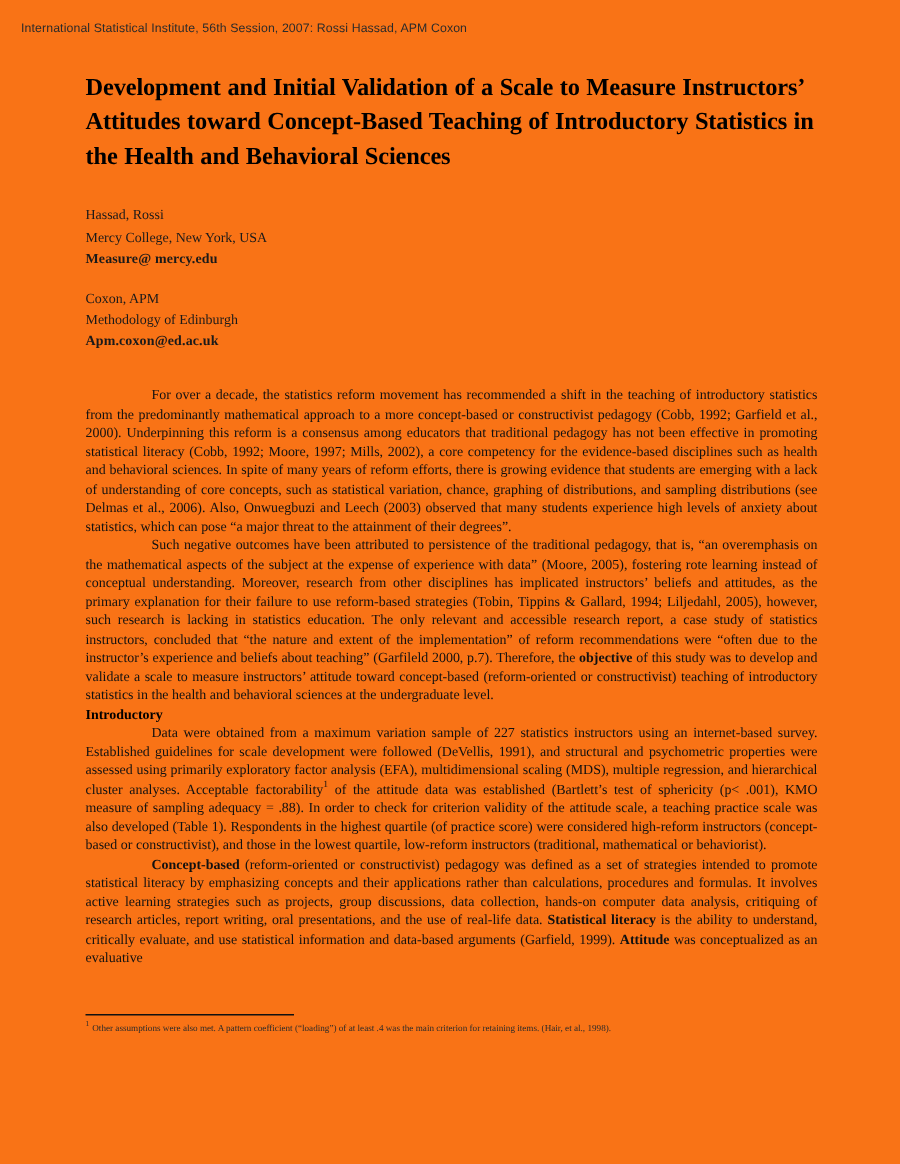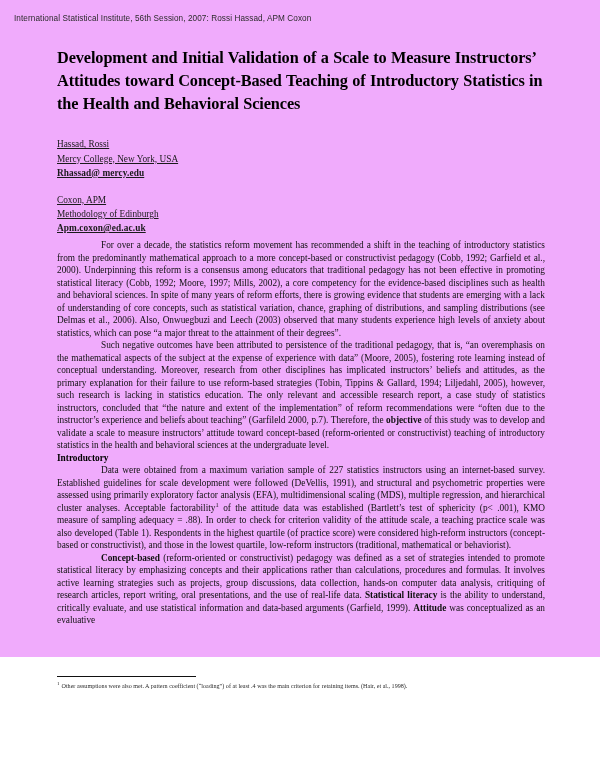--- a/index.html
+++ b/index.html
@@ -11,22 +11,22 @@
     width: 600px;
     height: 776px;
     overflow: hidden;
     font-family: "Liberation Serif", "DejaVu Serif", serif;
     color: #1a1a1a;
     -webkit-font-smoothing: antialiased;
   }
   .page {
     position: relative;
     width: 600px;
-    height: 657px;
-    background: #f0abfc;
+    height: 776px;
+    background: #f97316;
     box-sizing: border-box;
   }
   .running-head {
     position: absolute;
     left: 14px;
     top: 14px;
     font-family: "Liberation Sans", "DejaVu Sans", sans-serif;
     font-size: 8.2px;
     letter-spacing: 0.01em;
     color: #2b2b2b;
@@ -47,28 +47,27 @@
     color: #000;
     margin: 0 0 22px 0;
     text-align: left;
     word-spacing: 0.4px;
   }
   .authors {
     font-size: 9.3px;
     line-height: 1.52;
     color: #1a1a1a;
     margin-bottom: 13px;
-    text-decoration: underline;
   }
   .authors .email {
     font-weight: bold;
     letter-spacing: 0.1px;
   }
   .authors.second {
-    margin-bottom: 4px;
+    margin-bottom: 23px;
   }
   .section-head {
     font-size: 9.3px;
     font-weight: bold;
     line-height: 1.35;
     margin: 0;
     color: #000;
   }
   p.body-par {
     font-size: 9.3px;
@@ -120,21 +119,21 @@
 
   <div class="running-head">International Statistical Institute, 56th Session, 2007: Rossi Hassad, APM Coxon</div>
 
   <div class="content">
 
     <h1 class="doc-title">Development and Initial Validation of a Scale to Measure Instructors’ Attitudes toward Concept-Based Teaching of Introductory Statistics in the Health and Behavioral Sciences</h1>
 
     <div class="authors">
       <div>Hassad, Rossi</div>
       <div>Mercy College, New York, USA</div>
-      <div class="email">Rhassad@ mercy.edu</div>
+      <div class="email">Measure@ mercy.edu</div>
     </div>
 
     <div class="authors second">
       <div>Coxon, APM</div>
       <div>Methodology of Edinburgh</div>
       <div class="email">Apm.coxon@ed.ac.uk</div>
     </div>
 
 
     <p class="body-par">For over a decade, the statistics reform movement has recommended a shift in the teaching of introductory statistics from the predominantly mathematical approach to a more concept-based or constructivist pedagogy (Cobb, 1992; Garfield et al., 2000). Underpinning this reform is a consensus among educators that traditional pedagogy has not been effective in promoting statistical literacy (Cobb, 1992; Moore, 1997; Mills, 2002), a core competency for the evidence-based disciplines such as health and behavioral sciences. In spite of many years of reform efforts, there is growing evidence that students are emerging with a lack of understanding of core concepts, such as statistical variation, chance, graphing of distributions, and sampling distributions (see Delmas et al., 2006). Also, Onwuegbuzi and Leech (2003) observed that many students experience high levels of anxiety about statistics, which can pose “a major threat to the attainment of their degrees”.</p>

